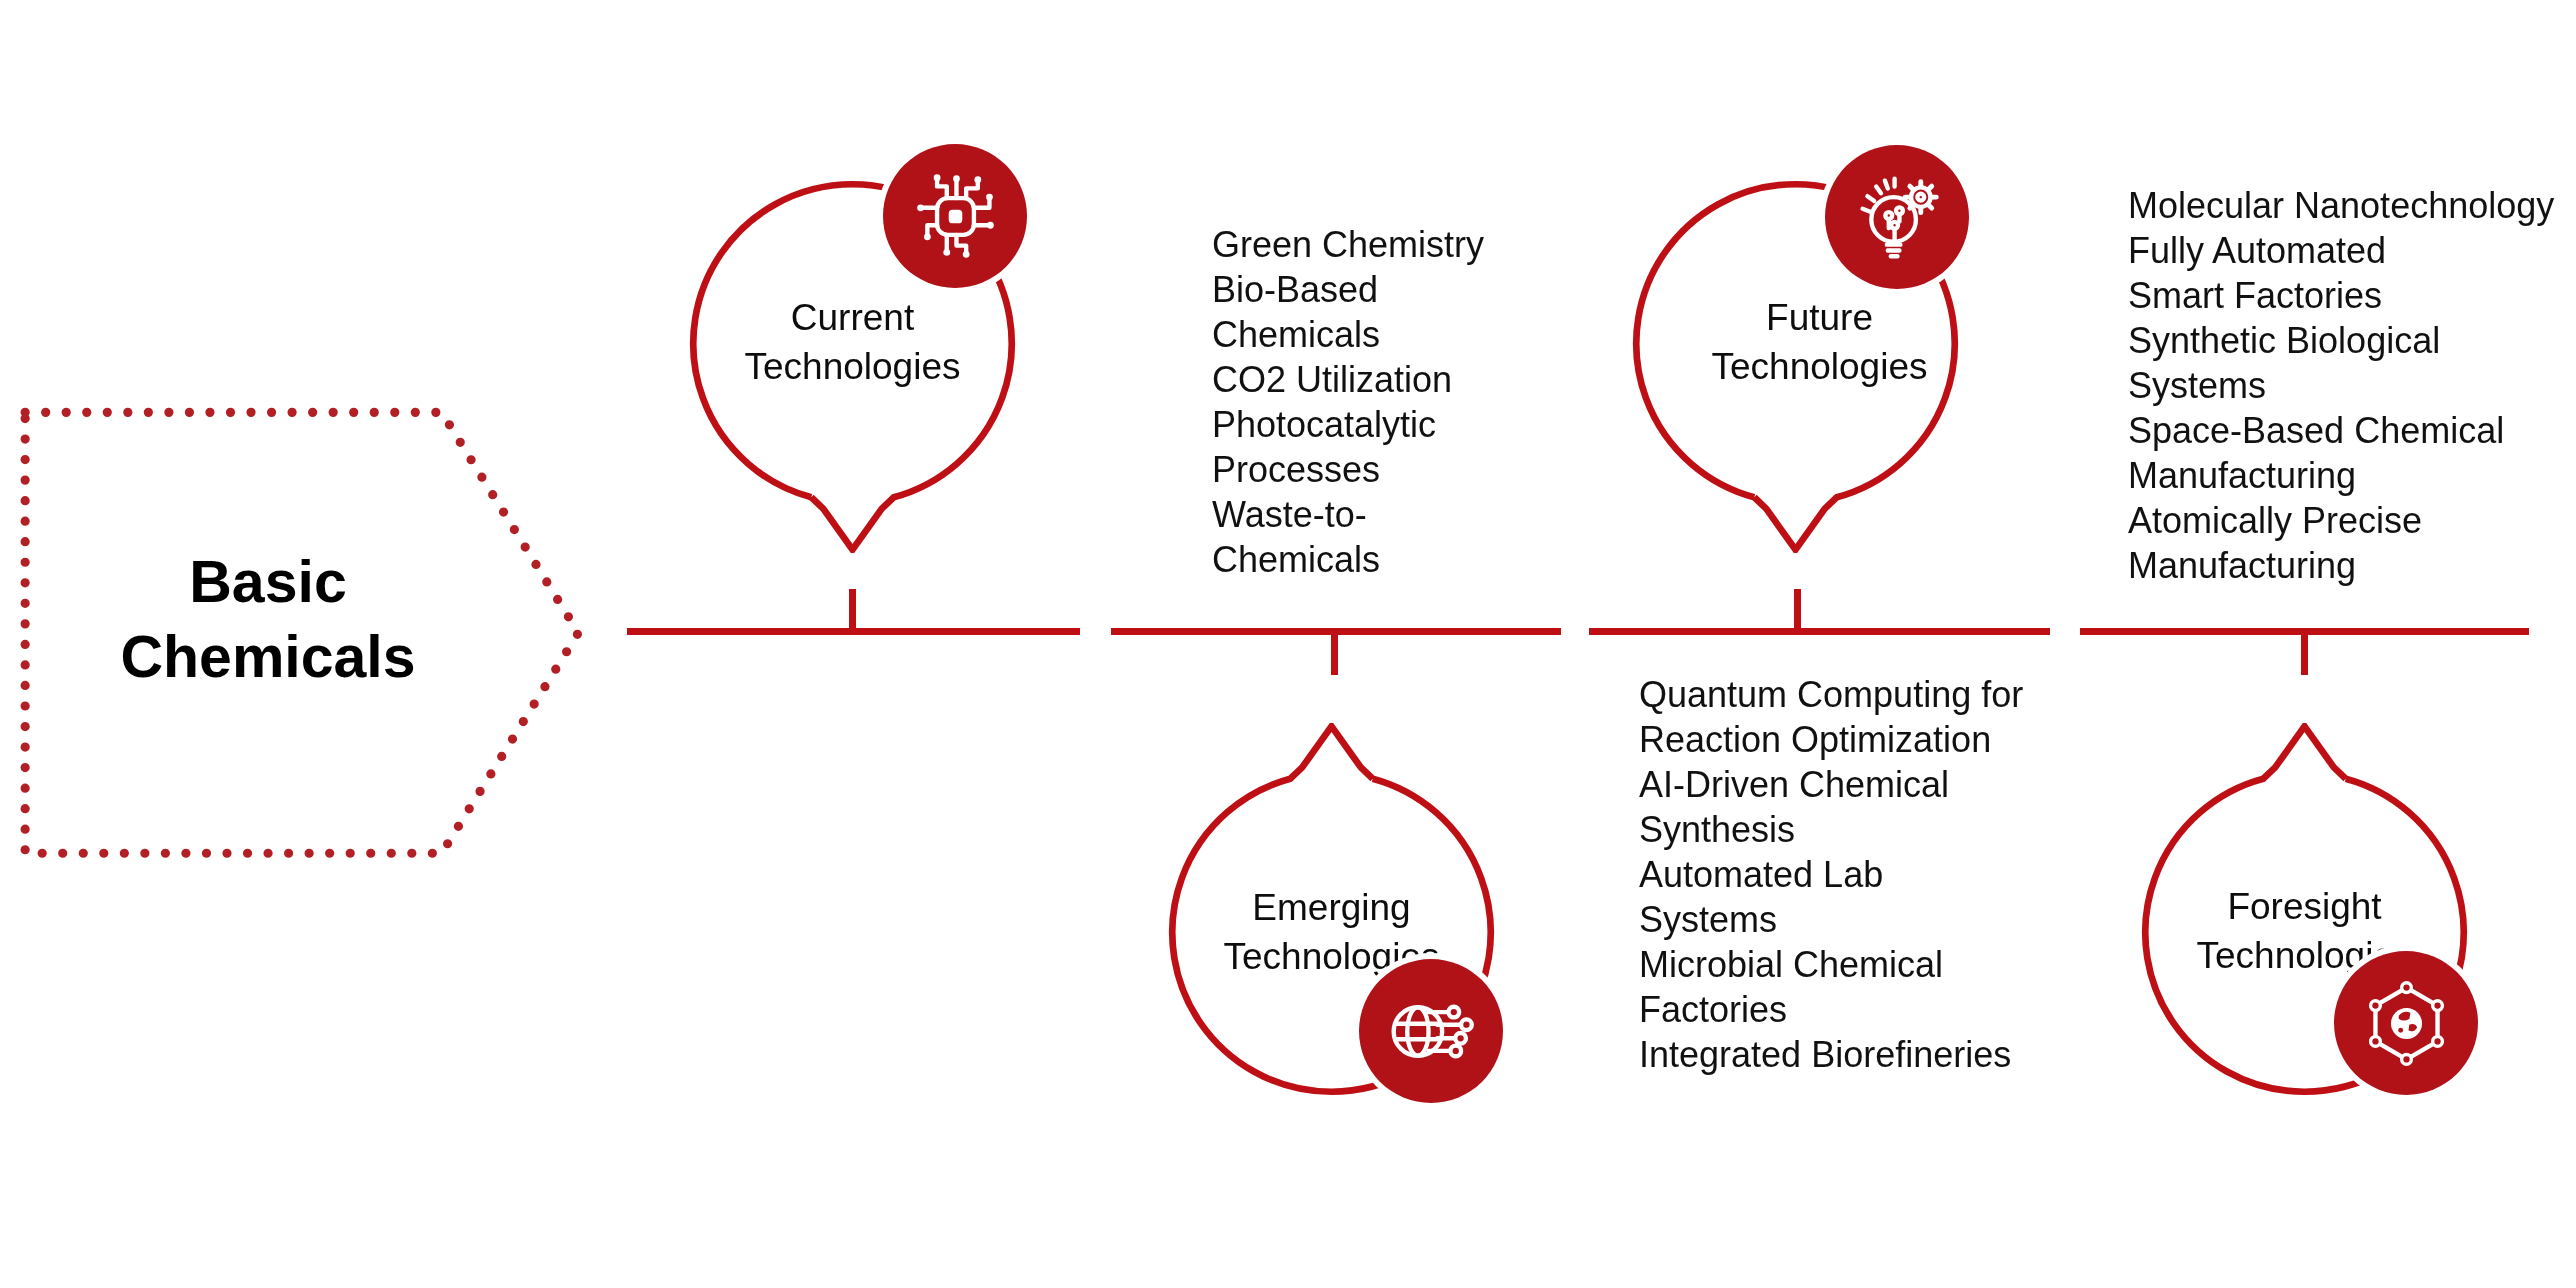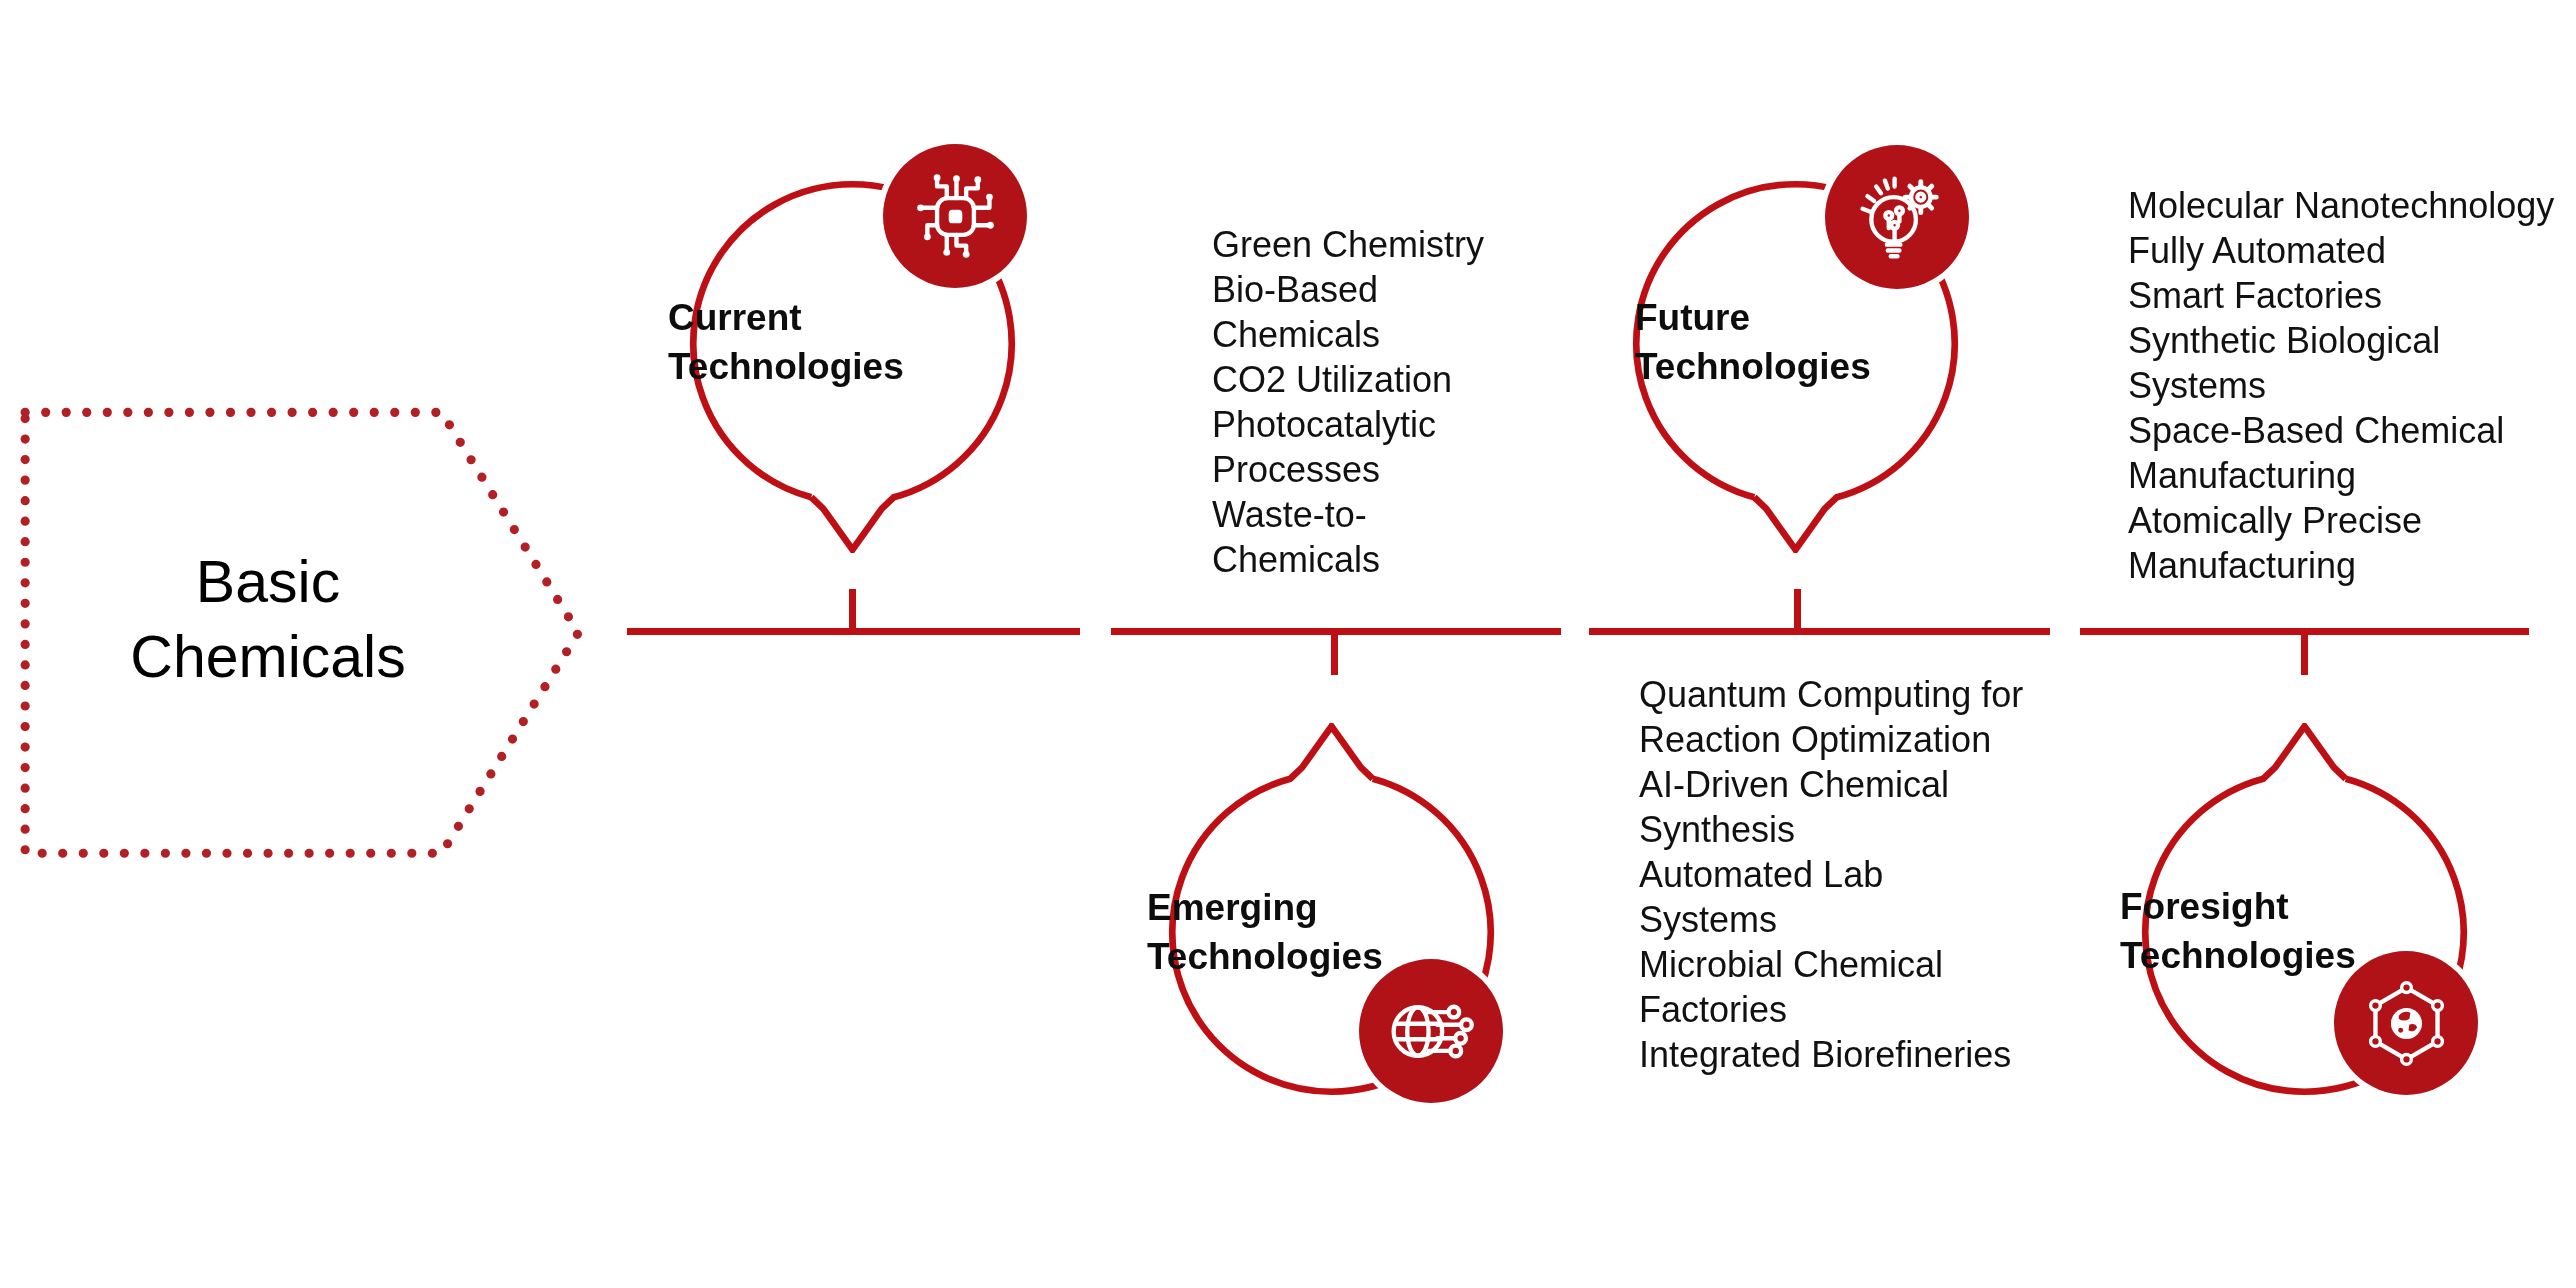--- a/index.html
+++ b/index.html
@@ -25,21 +25,21 @@
   #tick4{left:2301px;top:635px}
 
   
   .balloon{position:absolute;width:419px;height:419px}
   .balloon path{fill:#fff;stroke:var(--stroke-red);stroke-width:8;stroke-linejoin:miter}
   #balloon-current{left:643px;top:134px}
   #balloon-future{left:1586px;top:134px}
   #balloon-emerging{left:1122px;top:723px}
   #balloon-foresight{left:2095px;top:723px}
 
-  .balloon-title{position:absolute;width:369px;font-weight:bold;
+  .balloon-title{position:absolute;width:369px;text-align:center;font-weight:normal;
     font-size:37px;line-height:49px;color:var(--text-dark);white-space:pre-line}
   #title-current{left:668px;top:293px}
   #title-future{left:1635px;top:293px}
   #title-emerging{left:1147px;top:883px}
   #title-foresight{left:2120px;top:882px}
 
   
   .badge{position:absolute;width:144px;height:144px;border-radius:50%;
     background:var(--fill-red);box-shadow:0 0 0 5.9px #fff;
     display:flex;align-items:center;justify-content:center}
@@ -59,21 +59,21 @@
   #list-current{left:692px;top:671px}
   #list-emerging{left:1212px;top:222px}
   #list-future{left:1639px;top:672px}
   #list-foresight{left:2128px;top:183px}
 
   
   #source-arrow{position:absolute;left:0;top:377px}
   #source-arrow polygon{fill:none;stroke:var(--dot-red);stroke-width:11;
     stroke-linecap:round;stroke-dasharray:0 24.5}
   #source-label{position:absolute;left:46px;top:545px;width:444px;text-align:center;
-    font-weight:normal;font-size:59px;line-height:75px;color:#000;white-space:pre-line}
+    font-weight:bold;font-size:59px;line-height:75px;color:#000;white-space:pre-line}
 </style>
 </head>
 <body>
 
 <div id="canvas">
 
   <svg id="source-arrow" width="637" height="520" viewBox="0 0 760 620">
     <polygon points="30,42 527,42 690,305 527,568 30,568"></polygon>
   </svg>
   <div id="source-label">Basic

